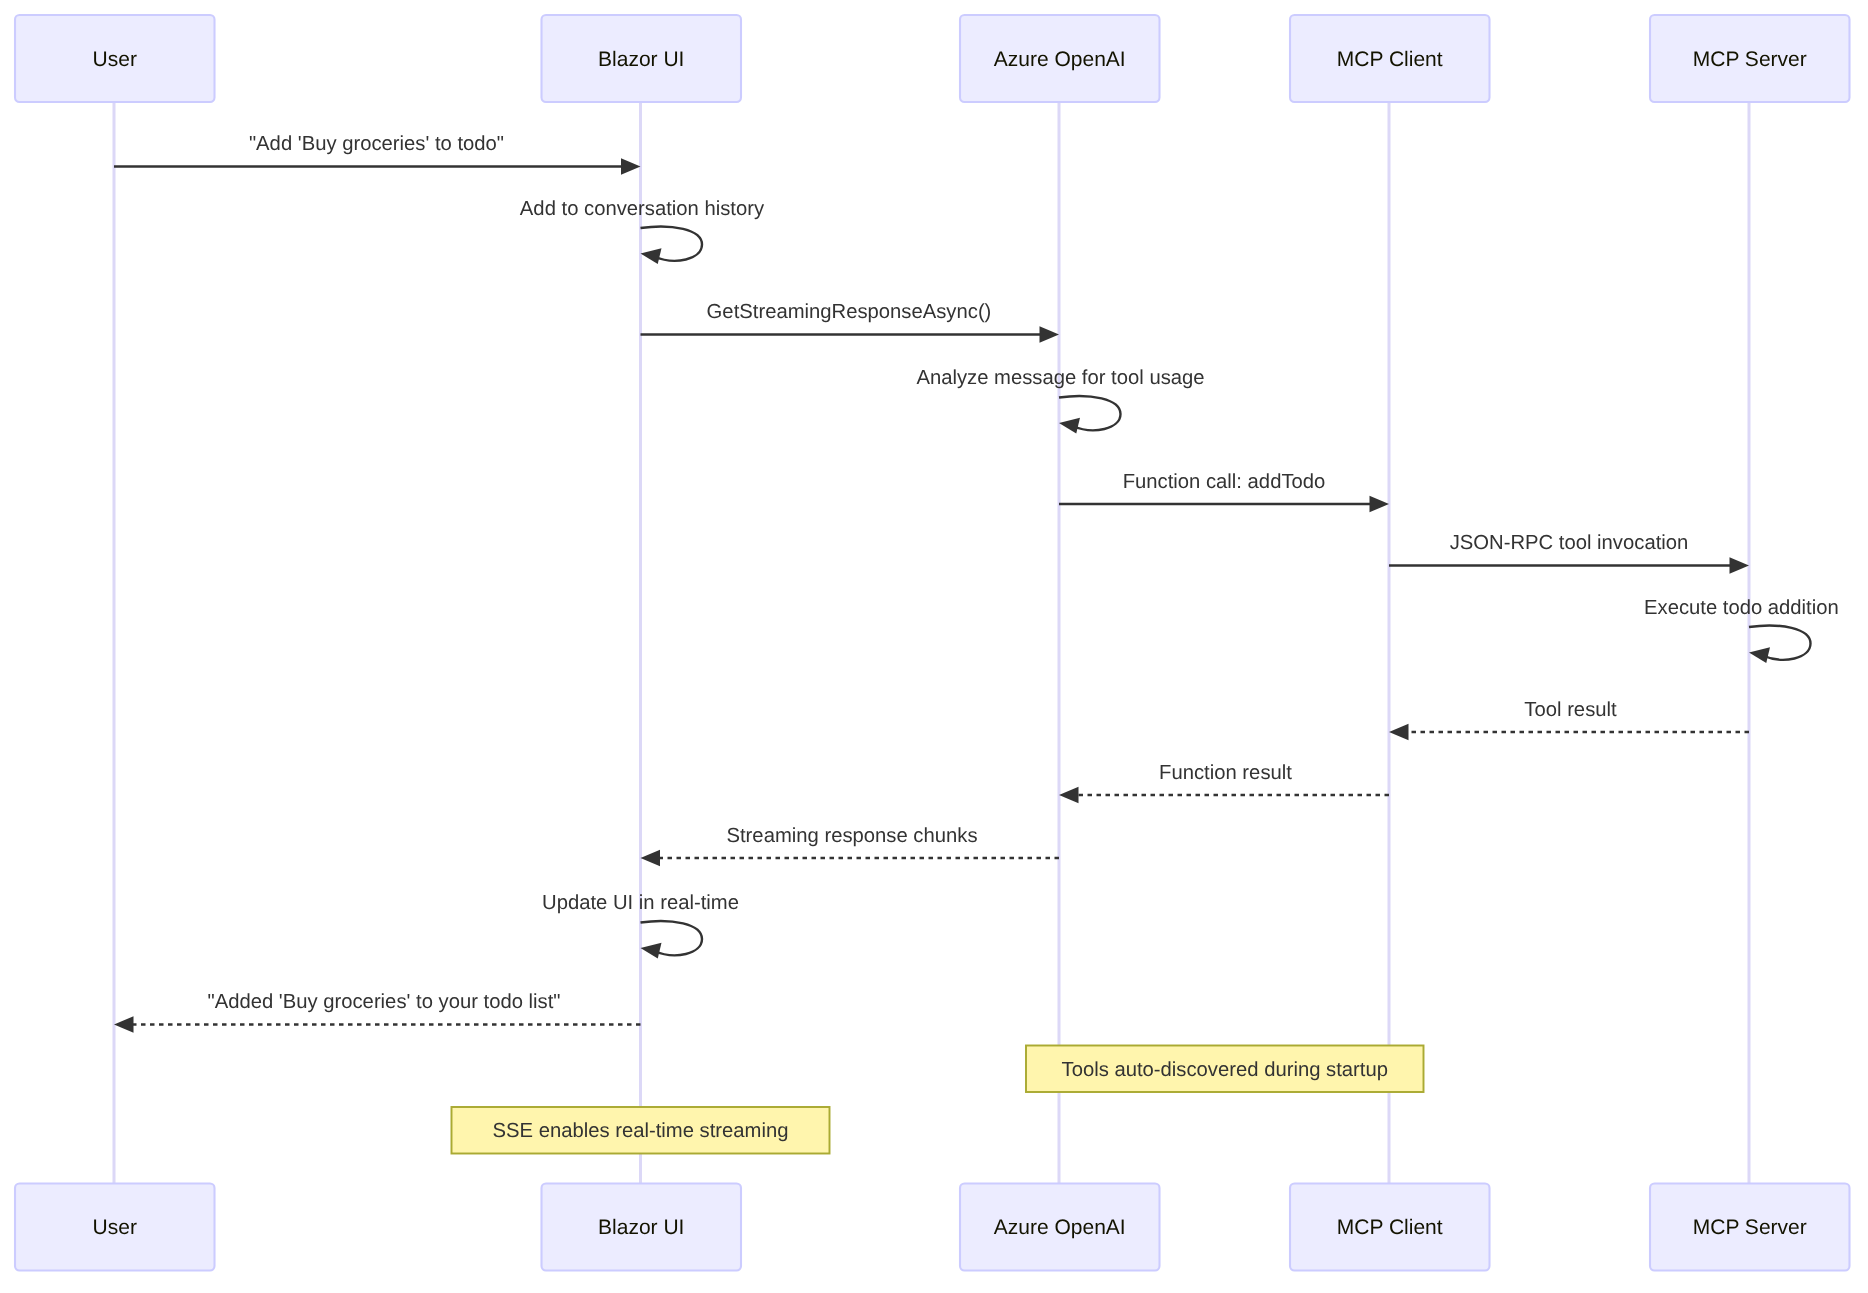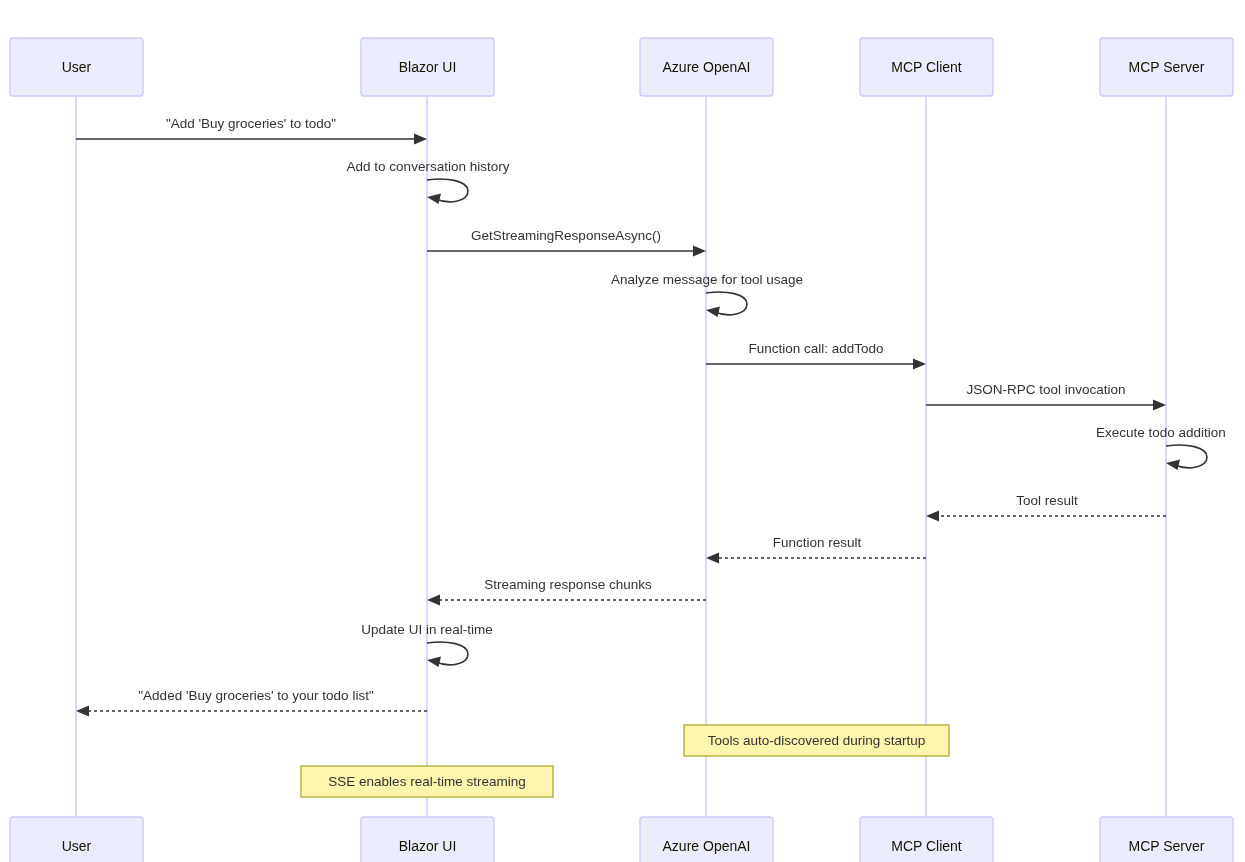--- a/index.html
+++ b/index.html
@@ -12,21 +12,20 @@
     width: 1245px;
     height: 862px;
     overflow: hidden;
     font-family: "Liberation Sans", sans-serif;
   }
   #diagram-root {
     position: relative;
     width: 1245px;
     height: 614px;
     background: #ffffff;
-    margin-top: 28px;
   }
   svg.seq {
     position: absolute;
     left: 0;
     top: 0;
     width: 1245px;
     height: 862px;
     display: block;
   }
   .actor-box {

